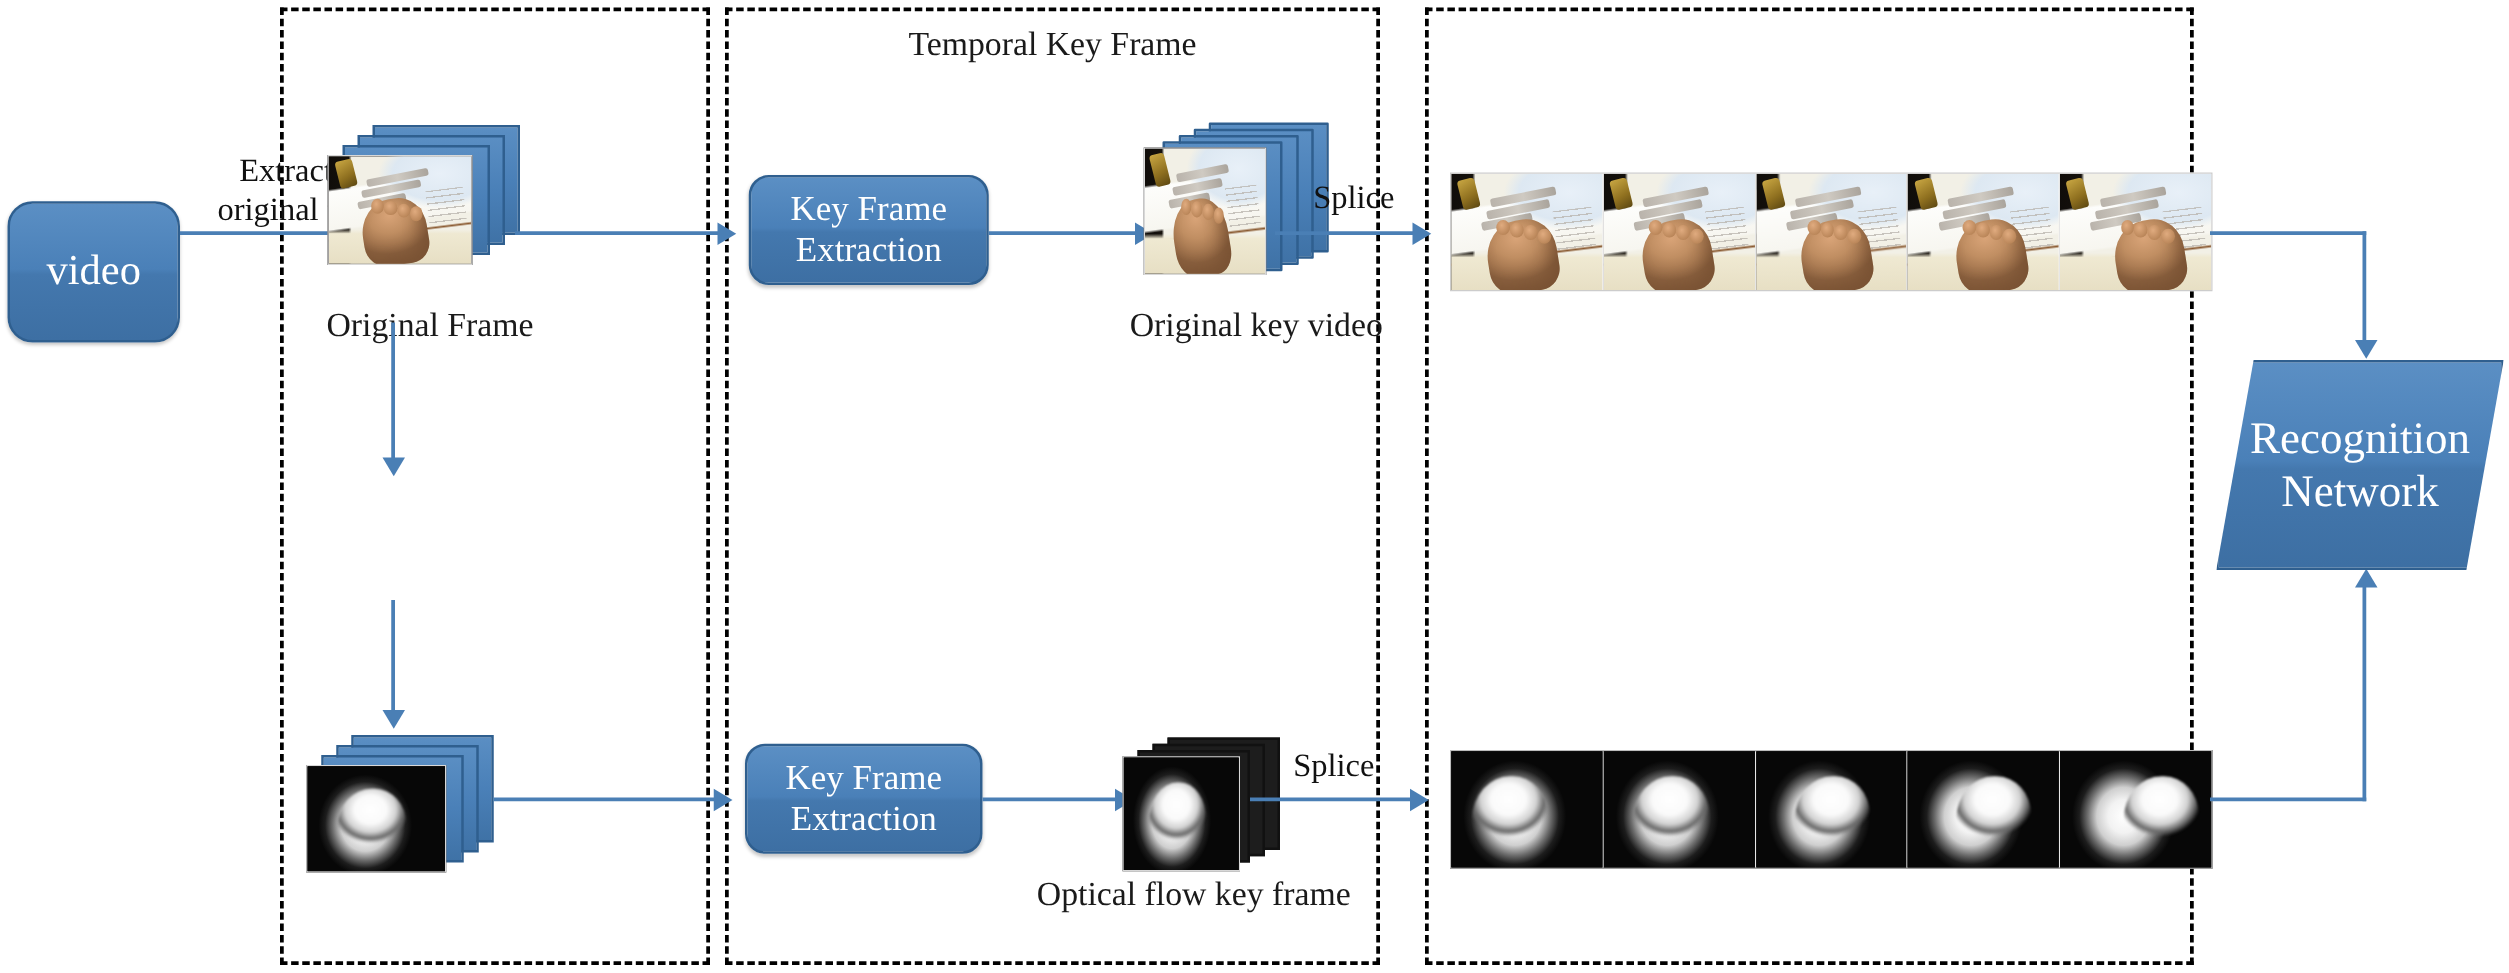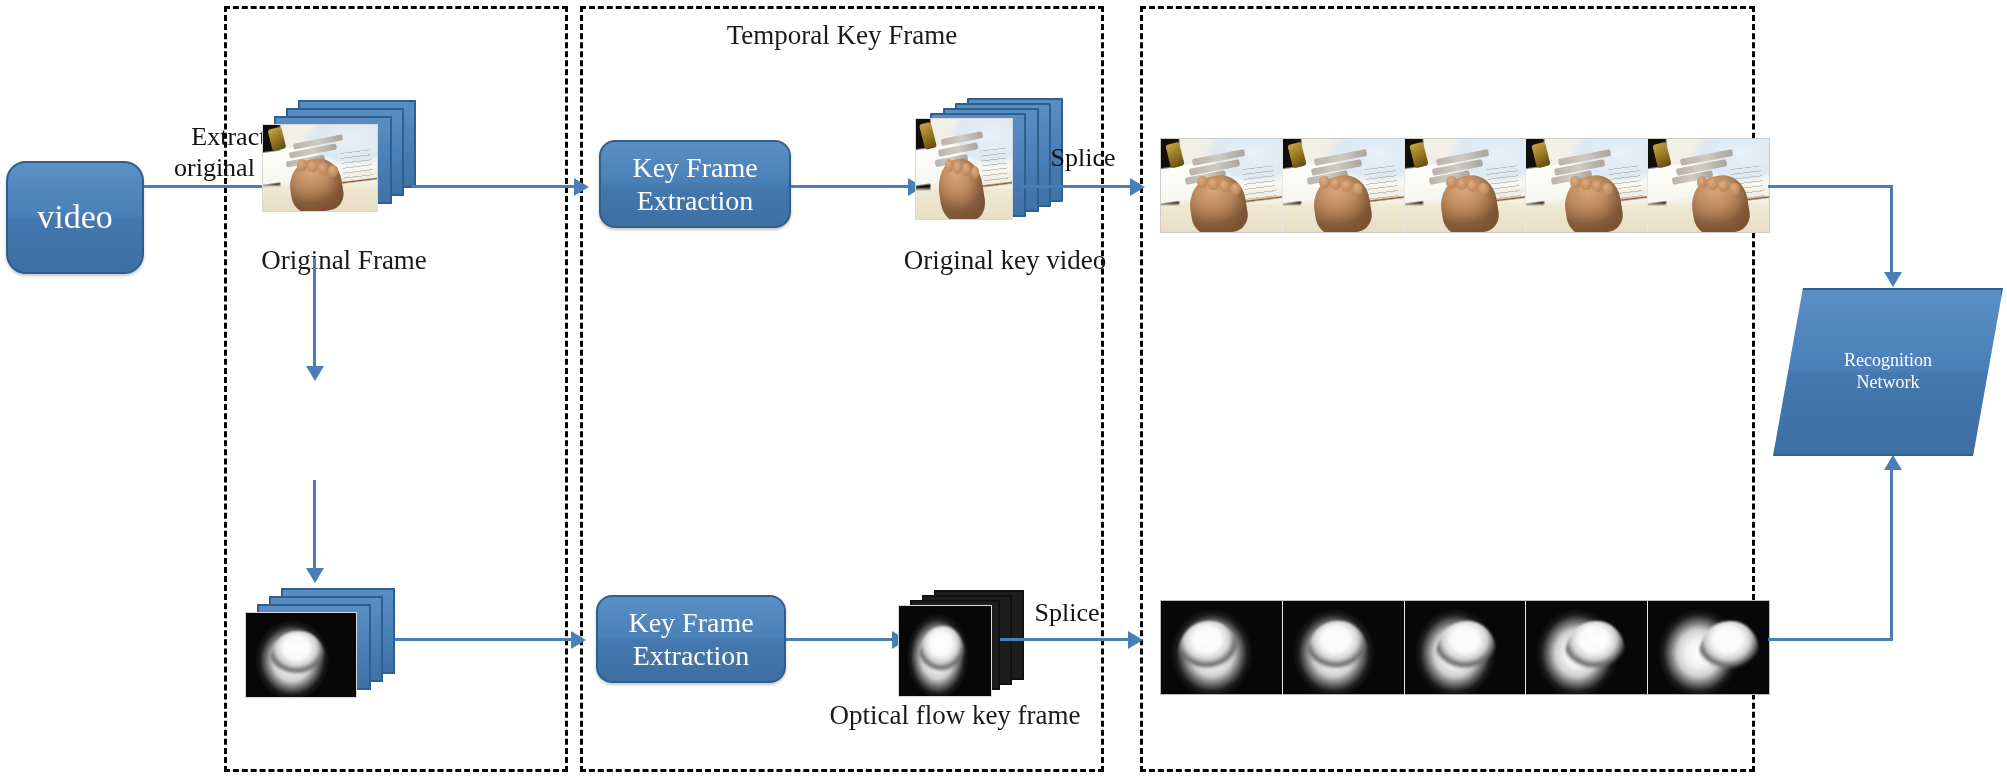--- a/index.html
+++ b/index.html
@@ -78,21 +78,21 @@
 
   
   .parallelogram {
     position: absolute;
     color: #ffffff;
     display: flex;
     align-items: center;
     justify-content: center;
     text-align: center;
     line-height: 1.2;
-    font-size: 18px;
+    font-size: 36px;
     font-family: "Liberation Serif", "DejaVu Serif", serif;
   }
   .parallelogram .shape {
     position: absolute;
     inset: 0;
     background: linear-gradient(180deg, #5b8fc4 0%, #4a80b8 48%, #4478ae 52%, #3d6fa3 100%);
     border: 2px solid #2f5f8f;
     clip-path: polygon(13% 0%, 100% 0%, 87% 100%, 0% 100%);
   }
   .parallelogram .inner { position: relative; z-index: 2; }

